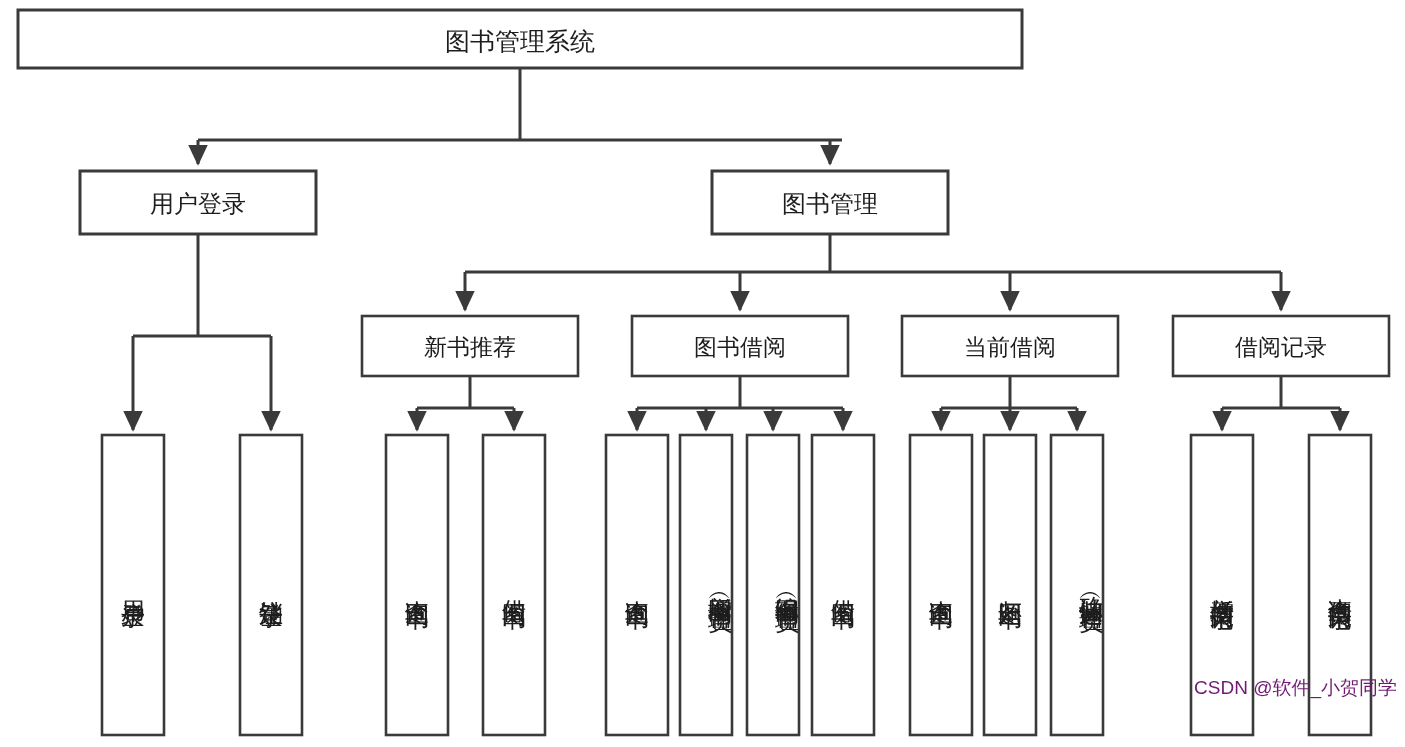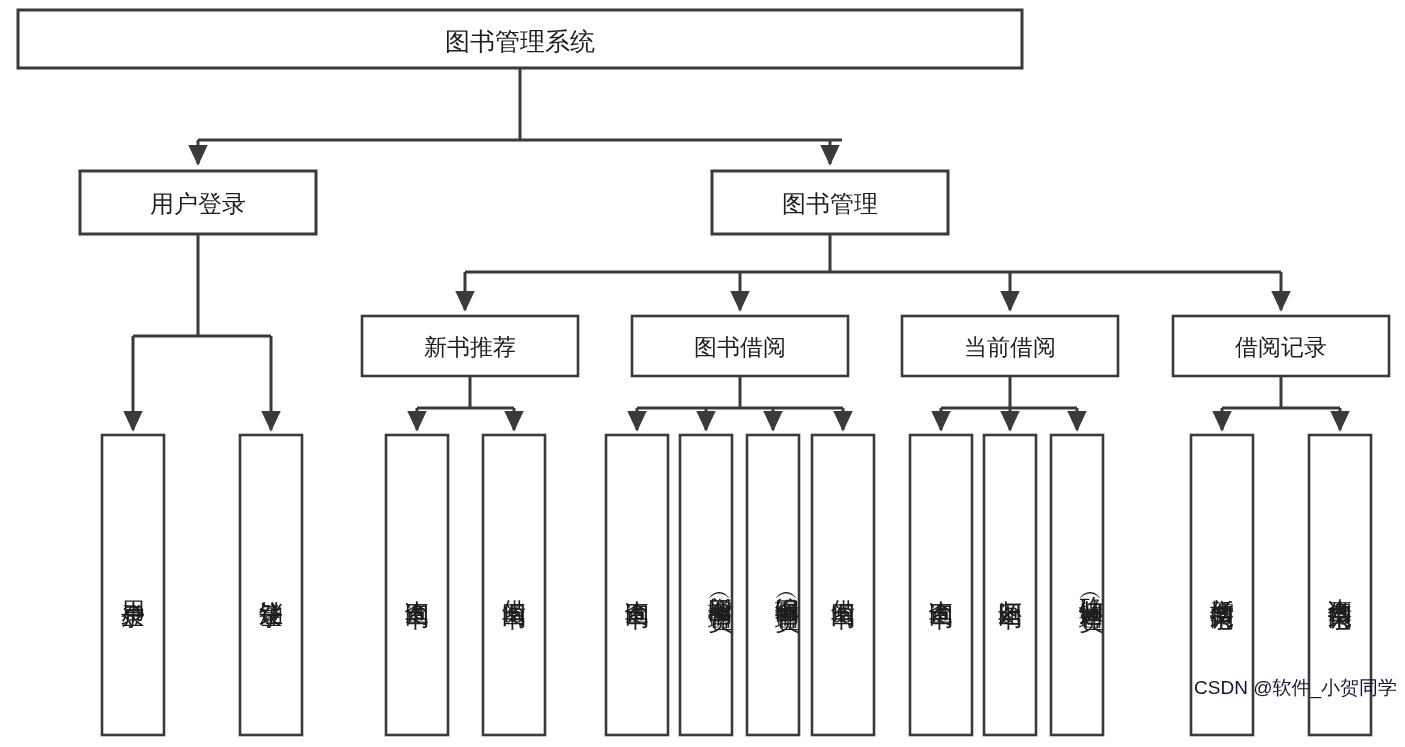--- a/index.html
+++ b/index.html
@@ -69,21 +69,21 @@
     justify-content: center;
     pointer-events: none;
     user-select: none;
   }
   .watermark {
     position: absolute;
     right: 8px;
     bottom: 6px;
     font-family: "Liberation Sans", "DejaVu Sans", sans-serif;
     font-size: 19px;
-    color: #0f172a;
+    color: #701a75;
     white-space: nowrap;
     user-select: none;
     margin-left: 18px;
   }
 </style>
 </head>
 <body>
 
 <div id="diagram-root">
 

